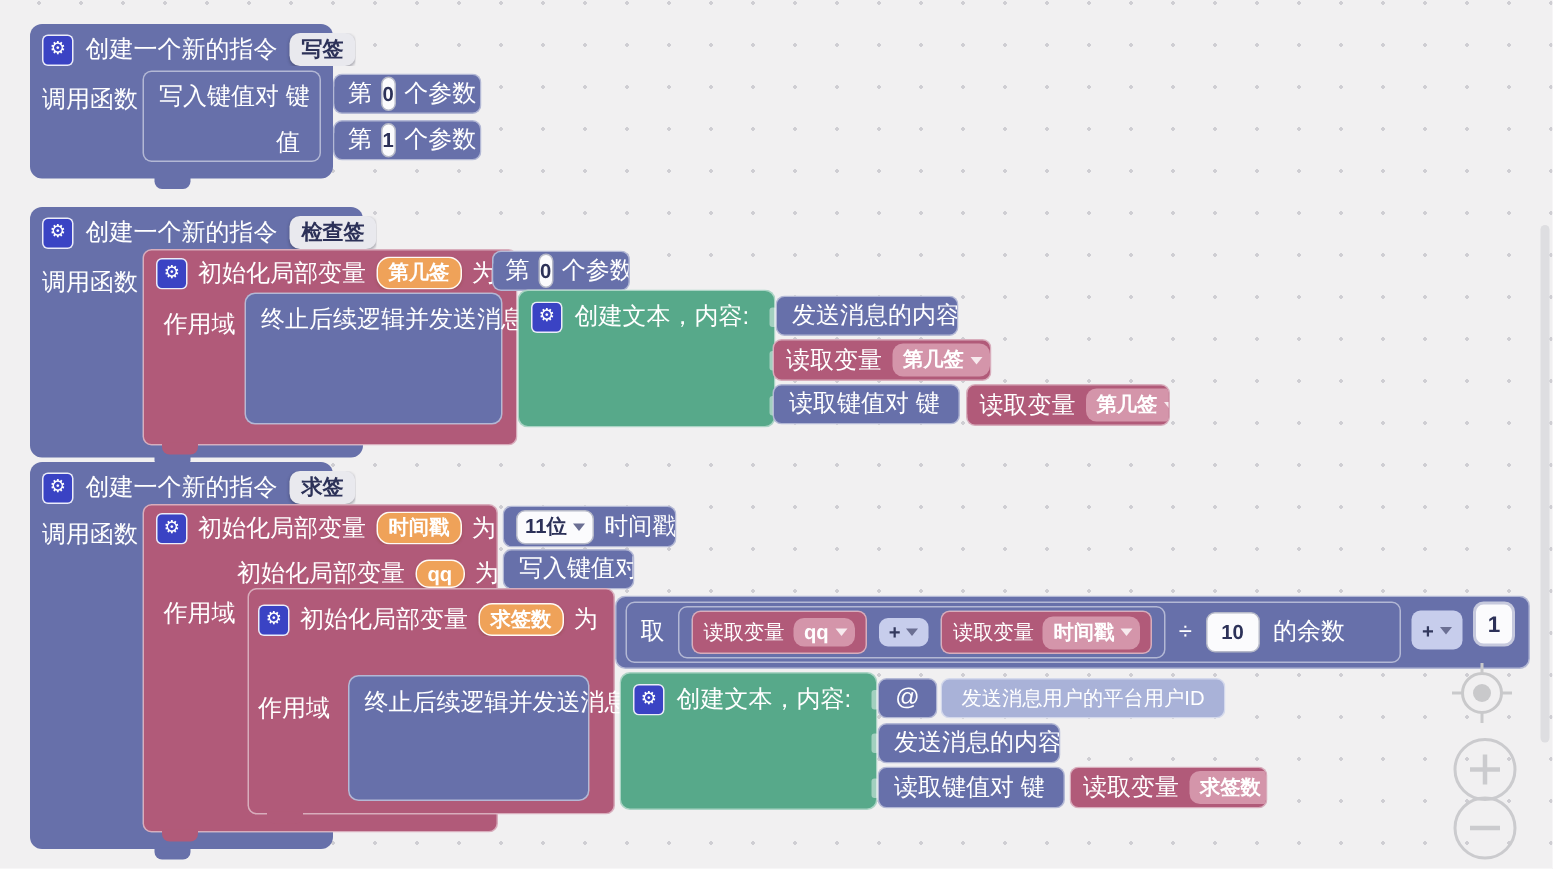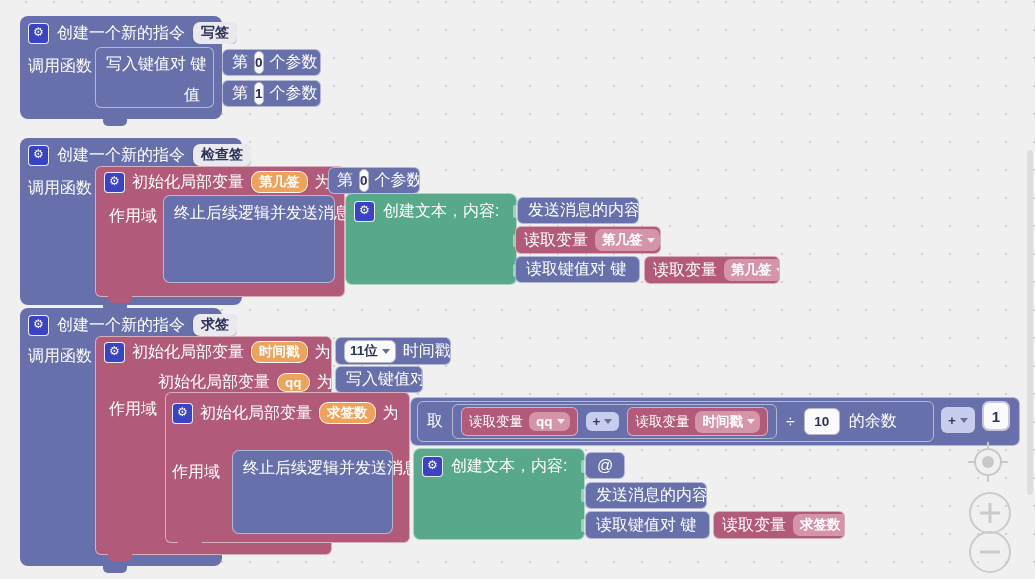--- a/index.html
+++ b/index.html
@@ -221,20 +221,23 @@
       <span class="gear">⚙</span>
       <span class="t">创建文本，内容:</span>
     </div>
     <div class="notchR" style="top:11px"></div>
     <div class="notchR" style="top:40px"></div>
     <div class="notchR" style="top:70px"></div>
   </div>
   <div class="abs blue nested tabL row" style="left:585px;top:452px;width:40px;height:27px;justify-content:center">
     <span class="t">@</span>
   </div>
+  <div class="abs shadowblue nested tabL row" style="left:627px;top:452px;width:190px;height:27px;justify-content:center">
+    <span class="t" style="font-size:13.5px">发送消息用户的平台用户ID</span>
+  </div>
   <div class="abs blue nested tabL row" style="left:585px;top:482px;width:122px;height:27px;padding:0 10px">
     <span class="t">发送消息的内容</span>
   </div>
   <div class="abs blue nested tabL row" style="left:585px;top:511px;width:125px;height:28px;padding:0 10px">
     <span class="t">读取键值对 键</span>
   </div>
   <div class="abs pink nested tabL row" style="left:713px;top:511px;width:132px;height:28px;padding:0 8px;gap:7px">
     <span class="t">读取变量</span>
     <span class="pfield">
         <span>求签数</span>

